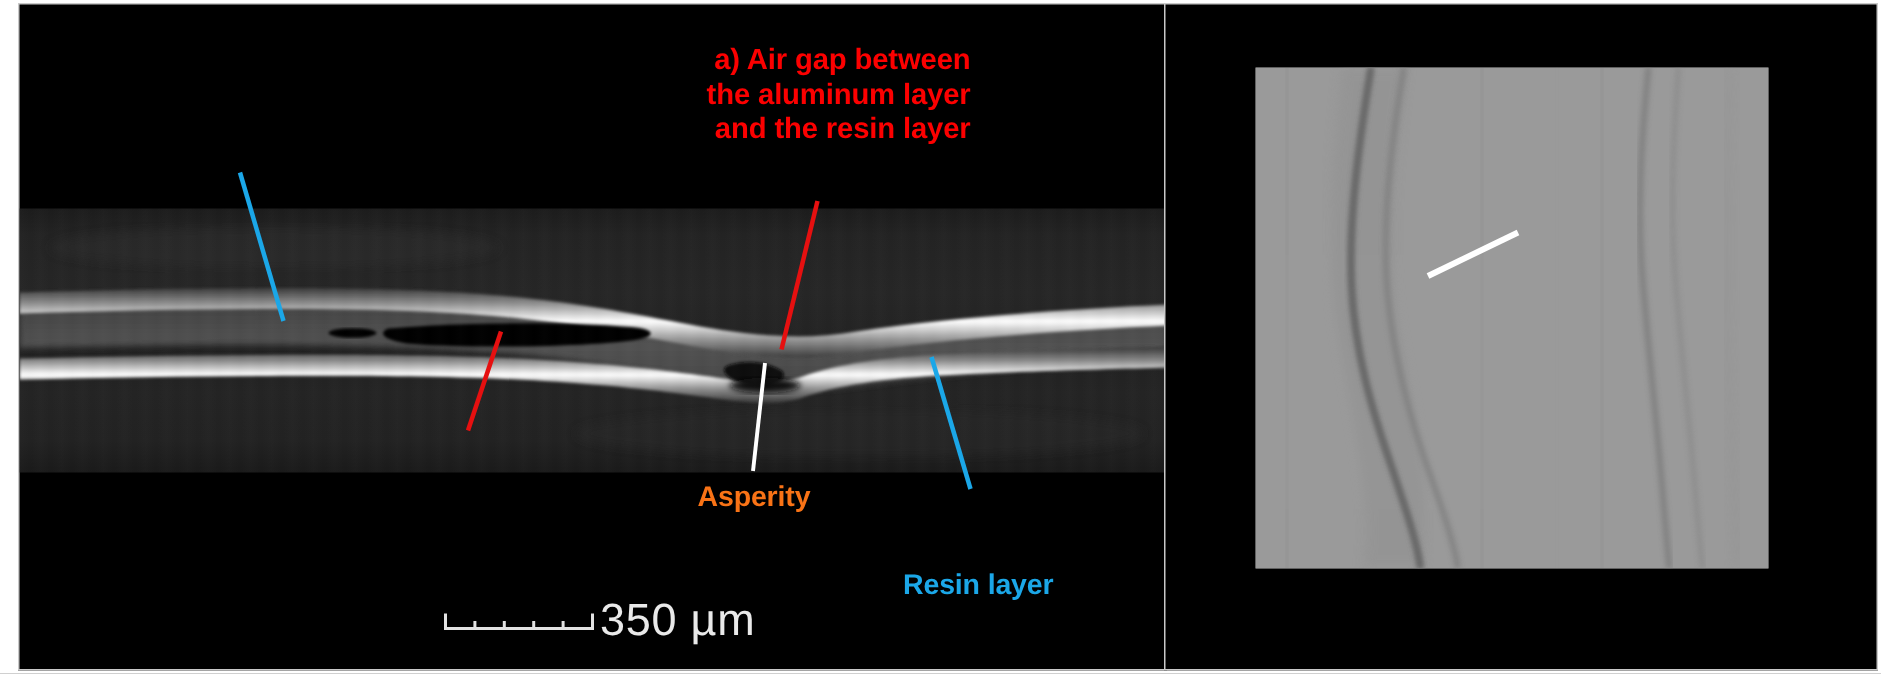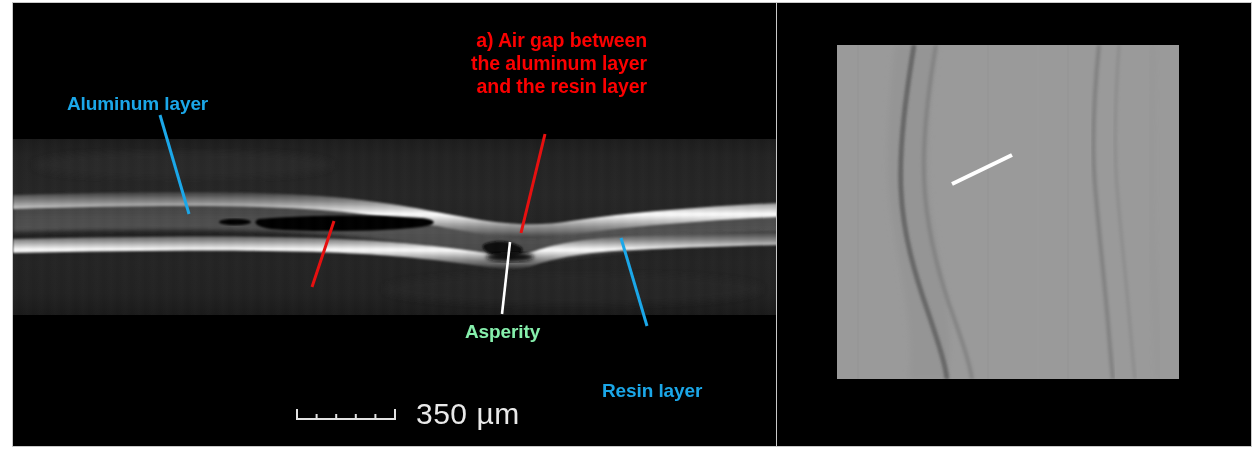--- a/index.html
+++ b/index.html
@@ -85,21 +85,21 @@
   
   .anno{
     position:absolute;
     font-weight:bold;
     line-height:1.18;
     white-space:pre;
     letter-spacing:-0.1px;
   }
   .anno.red{ color:#fc0000; }
   .anno.cyan{ color:#1ba7e8; }
-  .anno.white{ color:#86efac; }
+  .anno.white{ color:#f97316; }
 
   #label-airgap{
     left:382px; top:26px;
     font-size:19.5px;
     text-align:right;
     width:252px;
   }
   #label-peeling{
     left:40px; top:289px;
     font-size:19.5px;
@@ -129,21 +129,21 @@
     position:absolute; left:0; top:0;
     width:476px; height:445px;
     pointer-events:none;
   }
 
   
   .scalebar{
     position:absolute;
     display:flex;
     align-items:center;
-    gap:20px;
+    gap:4px;
   }
   #scalebar-left{ left:283px; top:396px; }
 
   .scale-ticks{ display:block; }
 
   .scale-text{
     color:#e9e9e9;
     font-size:30px;
     font-weight:400;
     letter-spacing:0.5px;
@@ -232,21 +232,20 @@
       <line x1="489" y1="311" x2="497" y2="239" stroke="#ffffff" stroke-width="2.6"></line>
 
       <line x1="634" y1="323" x2="608" y2="235" stroke="#1ba7e8" stroke-width="3"></line>
     </svg>
 
     <div class="anno red" id="label-airgap">a) Air gap between
 the aluminum layer
 and the resin layer</div>
 
 
-    <div class="anno cyan" id="label-aluminum">Aluminum layer</div>
 
     <div class="anno white" id="label-asperity-left">Asperity</div>
 
     <div class="anno cyan" id="label-resin">Resin layer</div>
 
     <div class="scalebar" id="scalebar-left">
       <svg class="scale-ticks" width="100" height="20" viewBox="0 0 100 20">
         <g stroke="#e2e2e2" stroke-width="2" fill="none">
           <line x1="1" y1="5" x2="1" y2="16"></line>
           <line x1="1" y1="15" x2="99" y2="15"></line>

